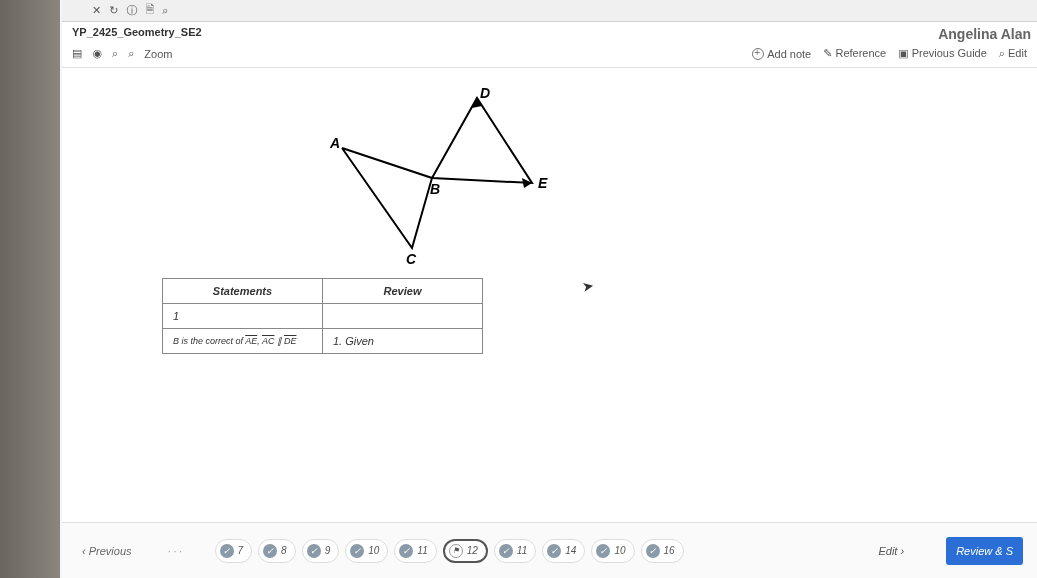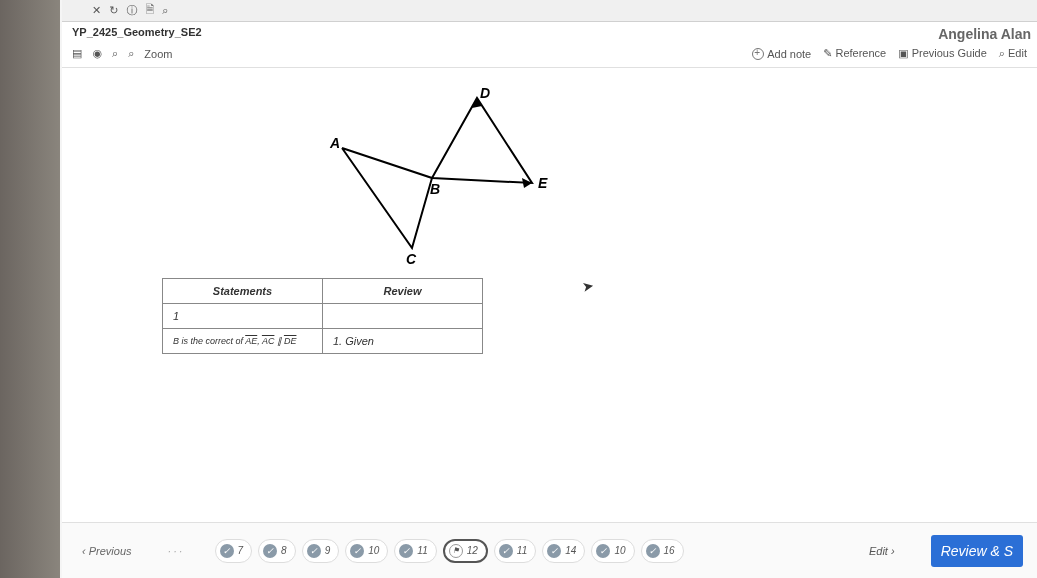--- a/index.html
+++ b/index.html
@@ -145,23 +145,23 @@
     color: #555;
     font-size: 8px;
     display: flex; align-items: center; justify-content: center;
   }
   .qn.current { border: 2px solid #555; }
   .nav-next { margin-left: auto; color: #555; cursor: pointer; padding: 4px 8px; }
   .review-btn {
     background: #2b6fd6;
     color: #fff;
     padding: 8px 10px;
-    font-size: 14px;
+    font-size: 11px;
     border-radius: 3px;
-    margin-left: 4px;
+    margin-left: 10px;
     cursor: pointer;
     white-space: nowrap;
   }
 </style>
 </head>
 <body>
 
 <div class="left-edge"></div>
 
 <div class="page">

